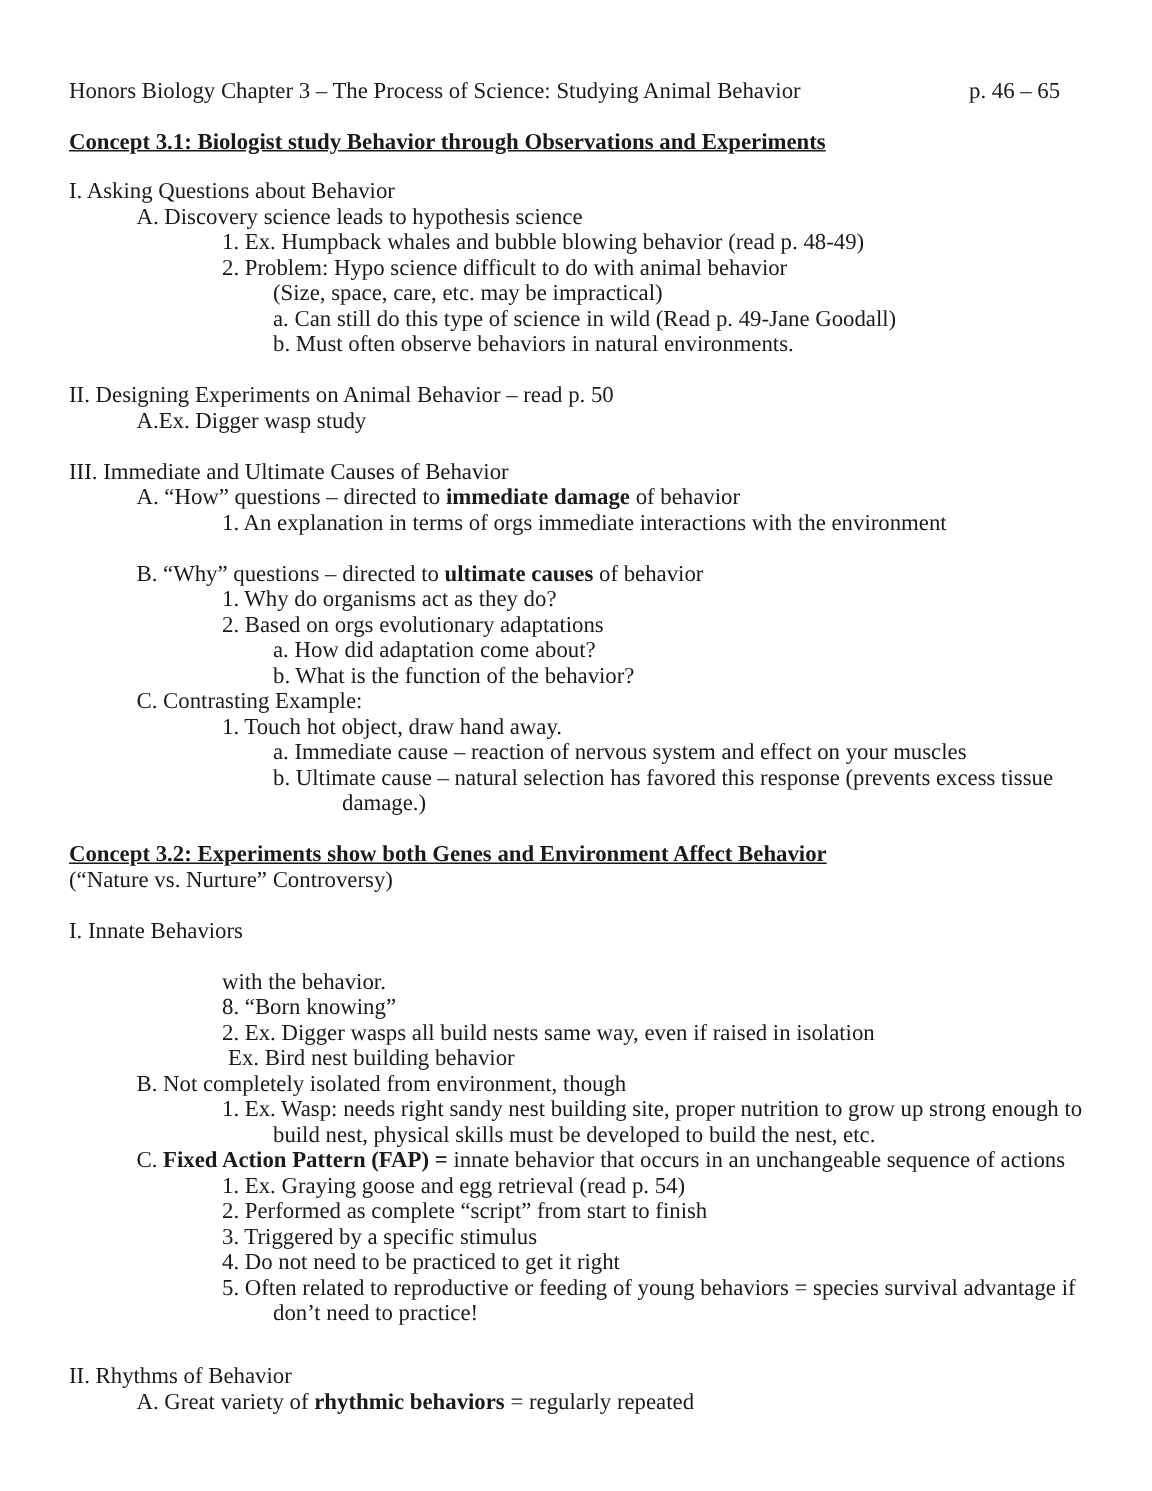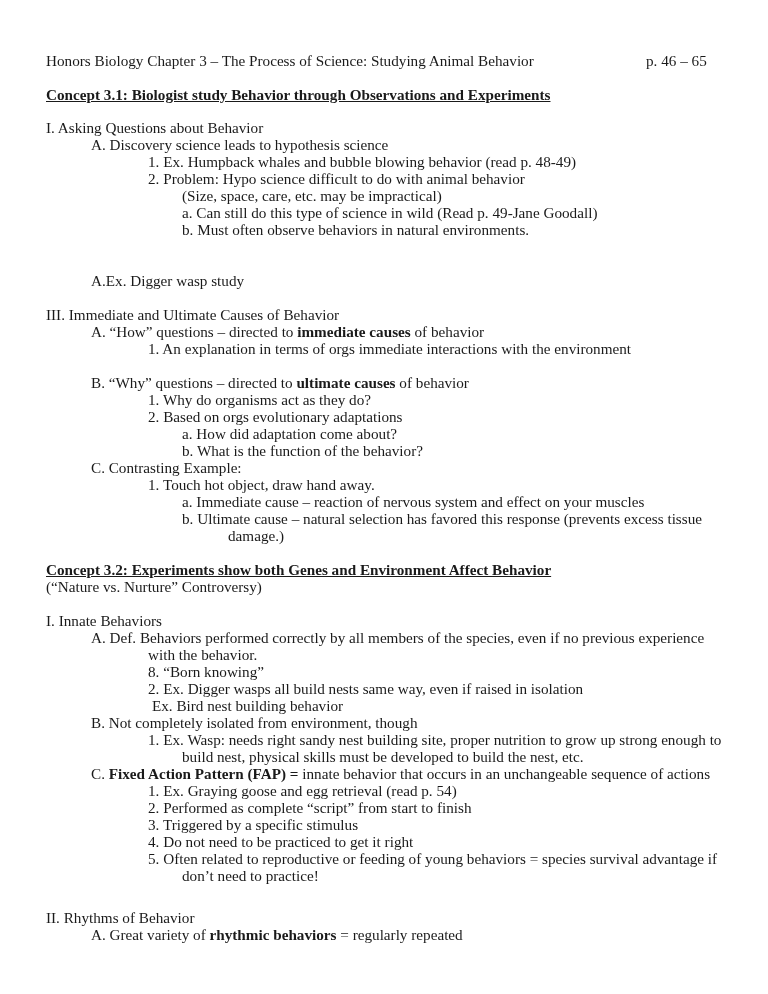--- a/index.html
+++ b/index.html
@@ -39,41 +39,41 @@
   <div class="line l0 concept" style="top:86px">Concept 3.1: Biologist study Behavior through Observations and Experiments</div>
 
   <div class="line l0" style="top:119px">I.  Asking Questions about Behavior</div>
   <div class="line l1" style="top:136px">A.  Discovery science leads to hypothesis science</div>
   <div class="line l2" style="top:153px">1.  Ex. Humpback whales and bubble blowing behavior (read p. 48-49)</div>
   <div class="line l2" style="top:170px">2. Problem:  Hypo science difficult to do with animal behavior</div>
   <div class="line l3" style="top:187px">(Size, space, care, etc. may be impractical)</div>
   <div class="line l3" style="top:204px">a. Can still do this type of science in wild (Read p. 49-Jane Goodall)</div>
   <div class="line l3" style="top:221px">b. Must often observe behaviors in natural environments.</div>
 
+  <div class="line l0" style="top:255px">II. Designing Experiments on Animal Behavior – read p. 50</div>
   <div class="line l1" style="top:272px">A.Ex.  Digger wasp study</div>
 
   <div class="line l0" style="top:306px">III. Immediate and Ultimate Causes of Behavior</div>
-  <div class="line l1" style="top:323px"><span>A. “How” questions – directed to </span><b>immediate causes</b><span> of behavior</span></div>
+  <div class="line l1" style="top:323px"><span>A. “How” questions – directed to </span><b>immediate damage</b><span> of behavior</span></div>
   <div class="line l2" style="top:340px">1. An explanation in terms of orgs immediate interactions with the environment</div>
   <div class="line l1" style="top:374px"><span>B. “Why” questions – directed to </span><b>ultimate causes</b><span> of behavior</span></div>
   <div class="line l2" style="top:391px">1.  Why do organisms act as they do?</div>
   <div class="line l2" style="top:408px">2.  Based on orgs evolutionary adaptations</div>
   <div class="line l3" style="top:425px">a. How did adaptation come about?</div>
   <div class="line l3" style="top:442px">b. What is the function of the behavior?</div>
   <div class="line l1" style="top:459px">C.  Contrasting Example:</div>
   <div class="line l2" style="top:476px">1.  Touch hot object, draw hand away.</div>
   <div class="line l3" style="top:493px">a. Immediate cause – reaction of nervous system and effect on your muscles</div>
   <div class="line l3" style="top:510px">b. Ultimate cause – natural selection has favored this response (prevents excess tissue</div>
   <div class="line l4" style="top:527px">damage.)</div>
 
   <div class="line l0 concept" style="top:561px">Concept 3.2:  Experiments show both Genes and Environment Affect Behavior</div>
   <div class="line l0" style="top:578px">(“Nature vs. Nurture” Controversy)</div>
 
   <div class="line l0" style="top:612px">I. Innate Behaviors</div>
-  <div class="line l1" style="top:629px">A. Def. Behaviors performed correctly by all members of the species, even if no previous experience</div>
   <div class="line l2" style="top:646px">with the behavior.</div>
   <div class="line l2" style="top:663px">8.  “Born knowing”</div>
   <div class="line l2" style="top:680px">2. Ex. Digger wasps all build nests same way, even if raised in isolation</div>
   <div class="line" style="top:697px; left:152px">Ex.  Bird nest building behavior</div>
   <div class="line l1" style="top:714px">B. Not completely isolated from environment, though</div>
   <div class="line l2" style="top:731px">1.  Ex. Wasp: needs right sandy nest building site, proper nutrition to grow up strong enough to</div>
   <div class="line l1" style="top:765px"><span>C. </span><b>Fixed Action Pattern (FAP) =</b><span> innate behavior that occurs in an unchangeable sequence of actions</span></div>
   <div class="line l3" style="top:748px">build nest, physical skills must be developed to build the nest, etc.</div>
   <div class="line l2" style="top:782px">1. Ex. Graying goose and egg retrieval (read p. 54)</div>
   <div class="line l2" style="top:799px">2. Performed as complete “script” from start to finish</div>

